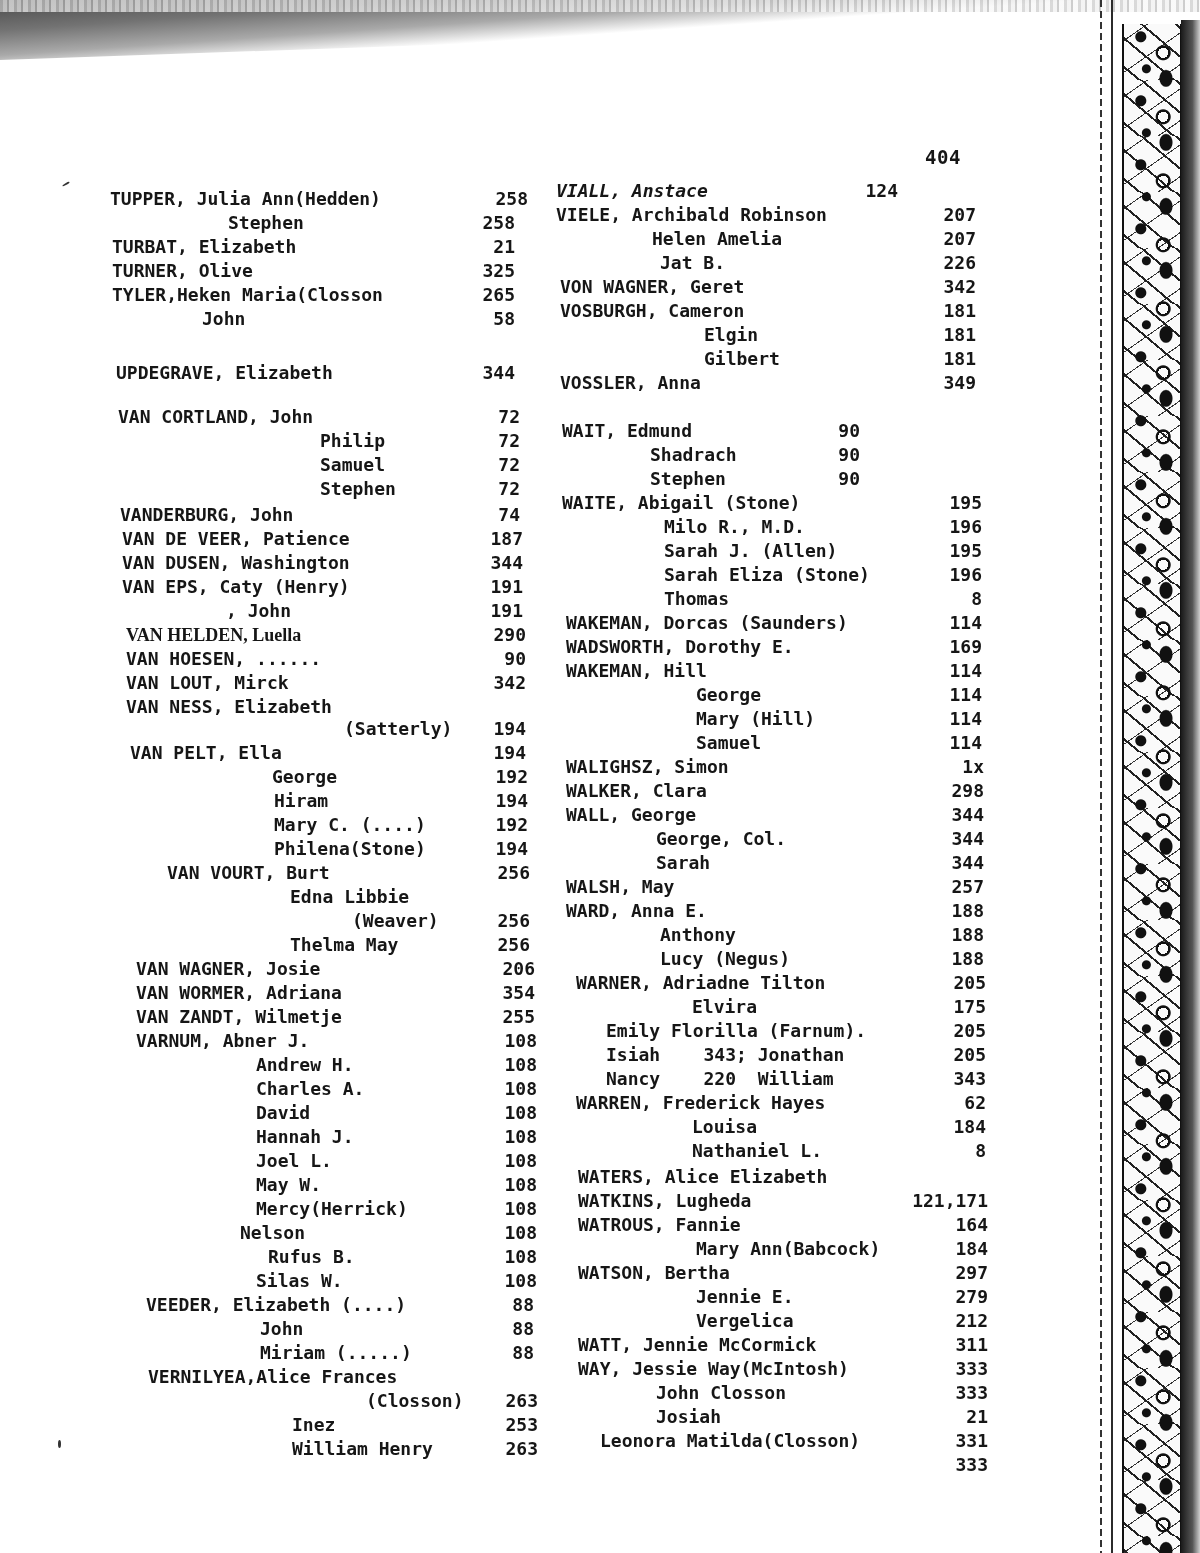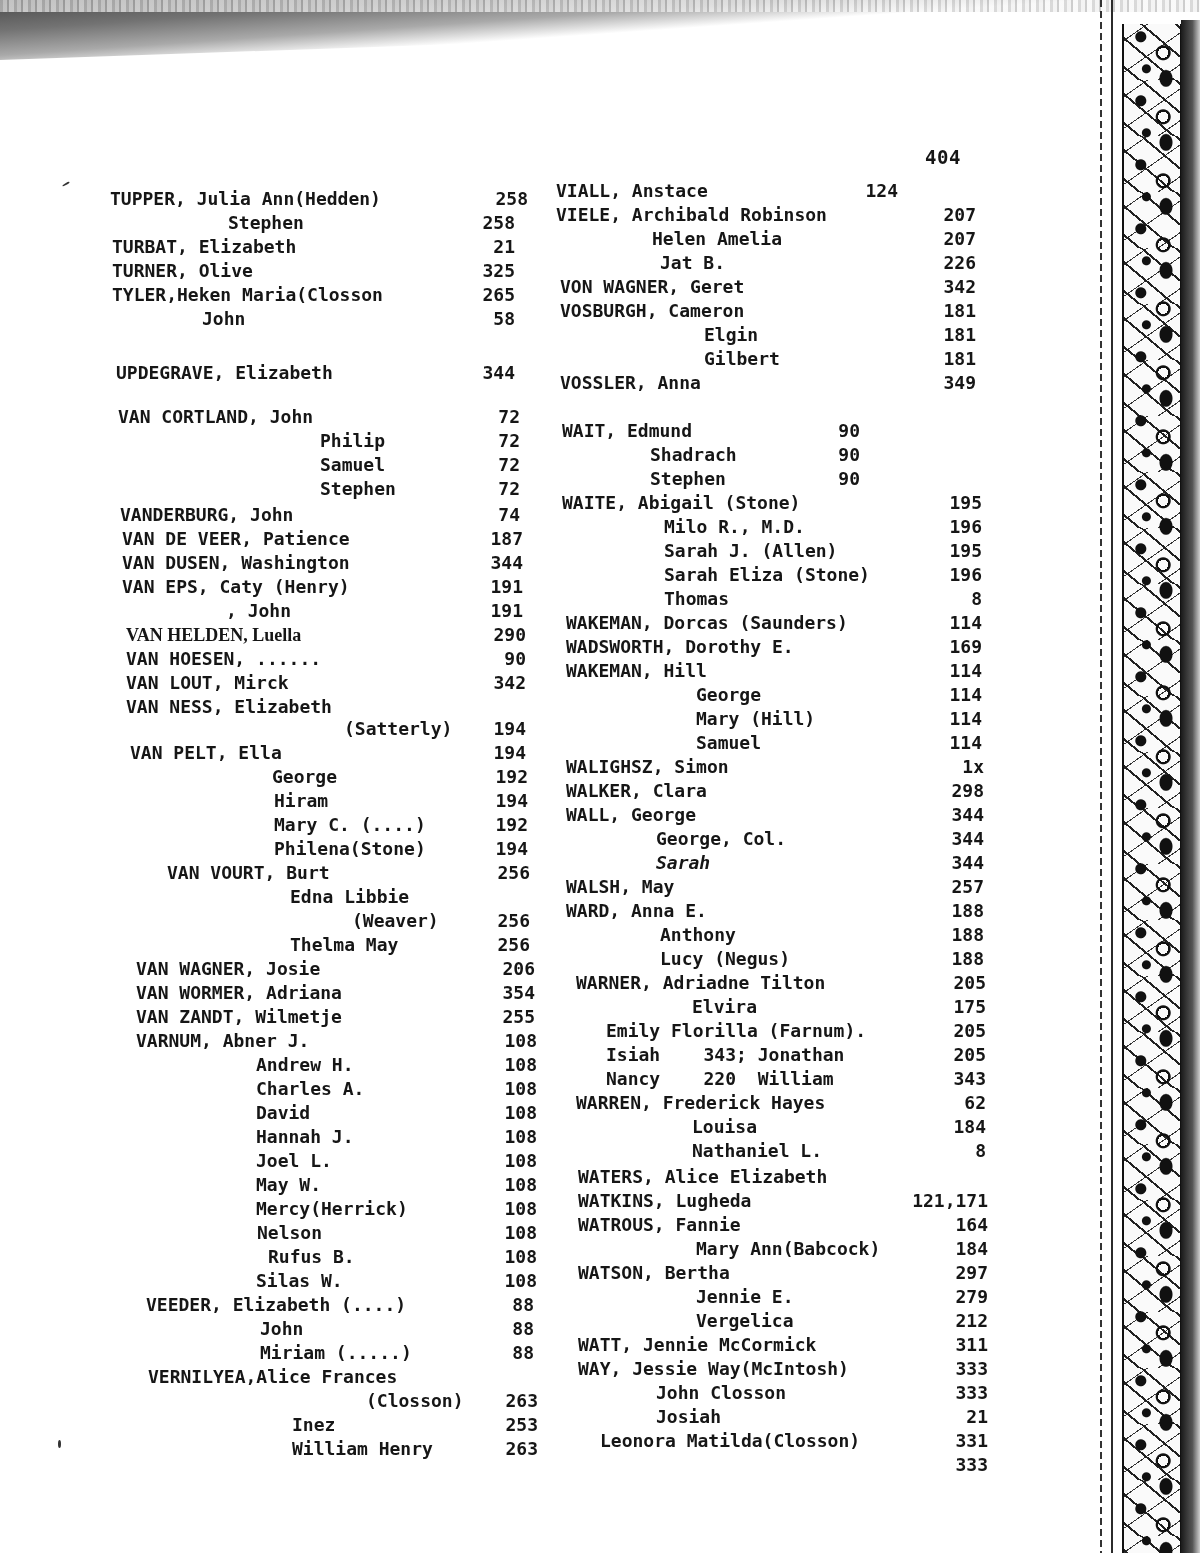--- a/index.html
+++ b/index.html
@@ -135,21 +135,21 @@
     <div class="entry-text" style="left: 256px; top: 1102px;">David</div>
     <div class="entry-page" style="width: 60px; left: 477px; top: 1102px;">108</div>
     <div class="entry-text" style="left: 256px; top: 1126px;">Hannah J.</div>
     <div class="entry-page" style="width: 60px; left: 477px; top: 1126px;">108</div>
     <div class="entry-text" style="left: 256px; top: 1150px;">Joel L.</div>
     <div class="entry-page" style="width: 60px; left: 477px; top: 1150px;">108</div>
     <div class="entry-text" style="left: 256px; top: 1174px;">May W.</div>
     <div class="entry-page" style="width: 60px; left: 477px; top: 1174px;">108</div>
     <div class="entry-text" style="left: 256px; top: 1198px;">Mercy(Herrick)</div>
     <div class="entry-page" style="width: 60px; left: 477px; top: 1198px;">108</div>
-    <div class="entry-text" style="left: 257px; top: 1222px;">Nelson</div>
+    <div class="entry-text" style="left: 240px; top: 1222px;">Nelson</div>
     <div class="entry-page" style="width: 60px; left: 477px; top: 1222px;">108</div>
     <div class="entry-text" style="left: 268px; top: 1246px;">Rufus B.</div>
     <div class="entry-page" style="width: 60px; left: 477px; top: 1246px;">108</div>
     <div class="entry-text" style="left: 256px; top: 1270px;">Silas W.</div>
     <div class="entry-page" style="width: 60px; left: 477px; top: 1270px;">108</div>
     <div class="entry-text" style="left: 146px; top: 1294px;">VEEDER, Elizabeth (....)</div>
     <div class="entry-page" style="width: 60px; left: 474px; top: 1294px;">88</div>
     <div class="entry-text" style="left: 260px; top: 1318px;">John</div>
     <div class="entry-page" style="width: 60px; left: 474px; top: 1318px;">88</div>
     <div class="entry-text" style="left: 260px; top: 1342px;">Miriam (.....)</div>
@@ -157,21 +157,21 @@
     <div class="entry-text" style="left: 148px; top: 1366px;">VERNILYEA,Alice Frances</div>
     <div class="entry-page" style="width: 60px; left: 474px; top: 1366px;"></div>
     <div class="entry-text" style="left: 366px; top: 1390px;">(Closson)</div>
     <div class="entry-page" style="width: 60px; left: 478px; top: 1390px;">263</div>
     <div class="entry-text" style="left: 292px; top: 1414px;">Inez</div>
     <div class="entry-page" style="width: 60px; left: 478px; top: 1414px;">253</div>
     <div class="entry-text" style="left: 292px; top: 1438px;">William Henry</div>
     <div class="entry-page" style="width: 60px; left: 478px; top: 1438px;">263</div>
   </div>
 <div id="right-column">
-    <div class="entry-text" style="left: 556px; top: 180px;">VIALL, Anstace</div>
+    <div class="entry-text" style="left: 556px; top: 180px; font-style: italic;">VIALL, Anstace</div>
     <div class="entry-page" style="width: 60px; left: 838px; top: 180px;">124</div>
     <div class="entry-text" style="left: 556px; top: 204px;">VIELE, Archibald Robinson</div>
     <div class="entry-page" style="width: 60px; left: 916px; top: 204px;">207</div>
     <div class="entry-text" style="left: 652px; top: 228px;">Helen Amelia</div>
     <div class="entry-page" style="width: 60px; left: 916px; top: 228px;">207</div>
     <div class="entry-text" style="left: 660px; top: 252px;">Jat B.</div>
     <div class="entry-page" style="width: 60px; left: 916px; top: 252px;">226</div>
     <div class="entry-text" style="left: 560px; top: 276px;">VON WAGNER, Geret</div>
     <div class="entry-page" style="width: 60px; left: 916px; top: 276px;">342</div>
     <div class="entry-text" style="left: 560px; top: 300px;">VOSBURGH, Cameron</div>
@@ -211,21 +211,21 @@
     <div class="entry-text" style="left: 696px; top: 732px;">Samuel</div>
     <div class="entry-page" style="width: 60px; left: 922px; top: 732px;">114</div>
     <div class="entry-text" style="left: 566px; top: 756px;">WALIGHSZ, Simon</div>
     <div class="entry-page" style="width: 60px; left: 924px; top: 756px;">1x</div>
     <div class="entry-text" style="left: 566px; top: 780px;">WALKER, Clara</div>
     <div class="entry-page" style="width: 60px; left: 924px; top: 780px;">298</div>
     <div class="entry-text" style="left: 566px; top: 804px;">WALL, George</div>
     <div class="entry-page" style="width: 60px; left: 924px; top: 804px;">344</div>
     <div class="entry-text" style="left: 656px; top: 828px;">George, Col.</div>
     <div class="entry-page" style="width: 60px; left: 924px; top: 828px;">344</div>
-    <div class="entry-text" style="left: 656px; top: 852px; font-style: italic;">Sarah</div>
+    <div class="entry-text" style="left: 656px; top: 852px;">Sarah</div>
     <div class="entry-page" style="width: 60px; left: 924px; top: 852px;">344</div>
     <div class="entry-text" style="left: 566px; top: 876px;">WALSH, May</div>
     <div class="entry-page" style="width: 60px; left: 924px; top: 876px;">257</div>
     <div class="entry-text" style="left: 566px; top: 900px;">WARD, Anna E.</div>
     <div class="entry-page" style="width: 60px; left: 924px; top: 900px;">188</div>
     <div class="entry-text" style="left: 660px; top: 924px;">Anthony</div>
     <div class="entry-page" style="width: 60px; left: 924px; top: 924px;">188</div>
     <div class="entry-text" style="left: 660px; top: 948px;">Lucy (Negus)</div>
     <div class="entry-page" style="width: 60px; left: 924px; top: 948px;">188</div>
     <div class="entry-text" style="left: 576px; top: 972px;">WARNER, Adriadne Tilton</div>

